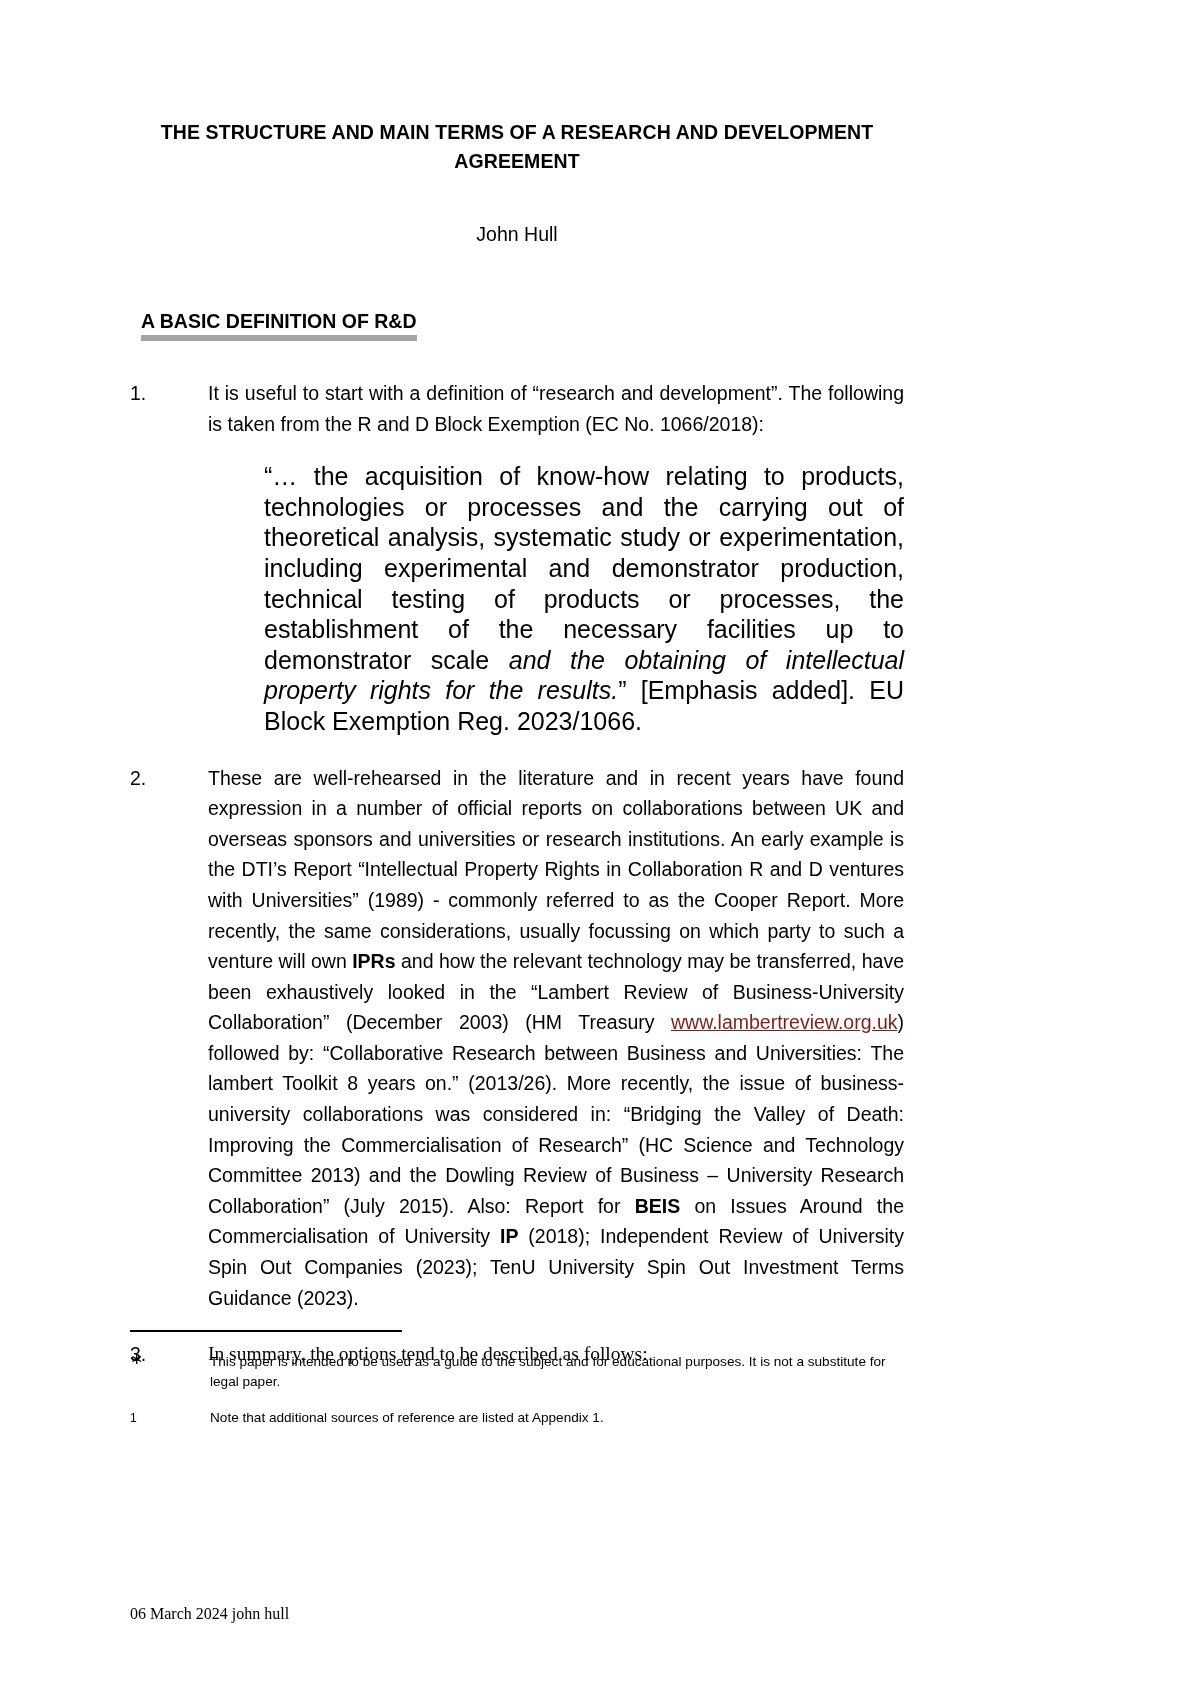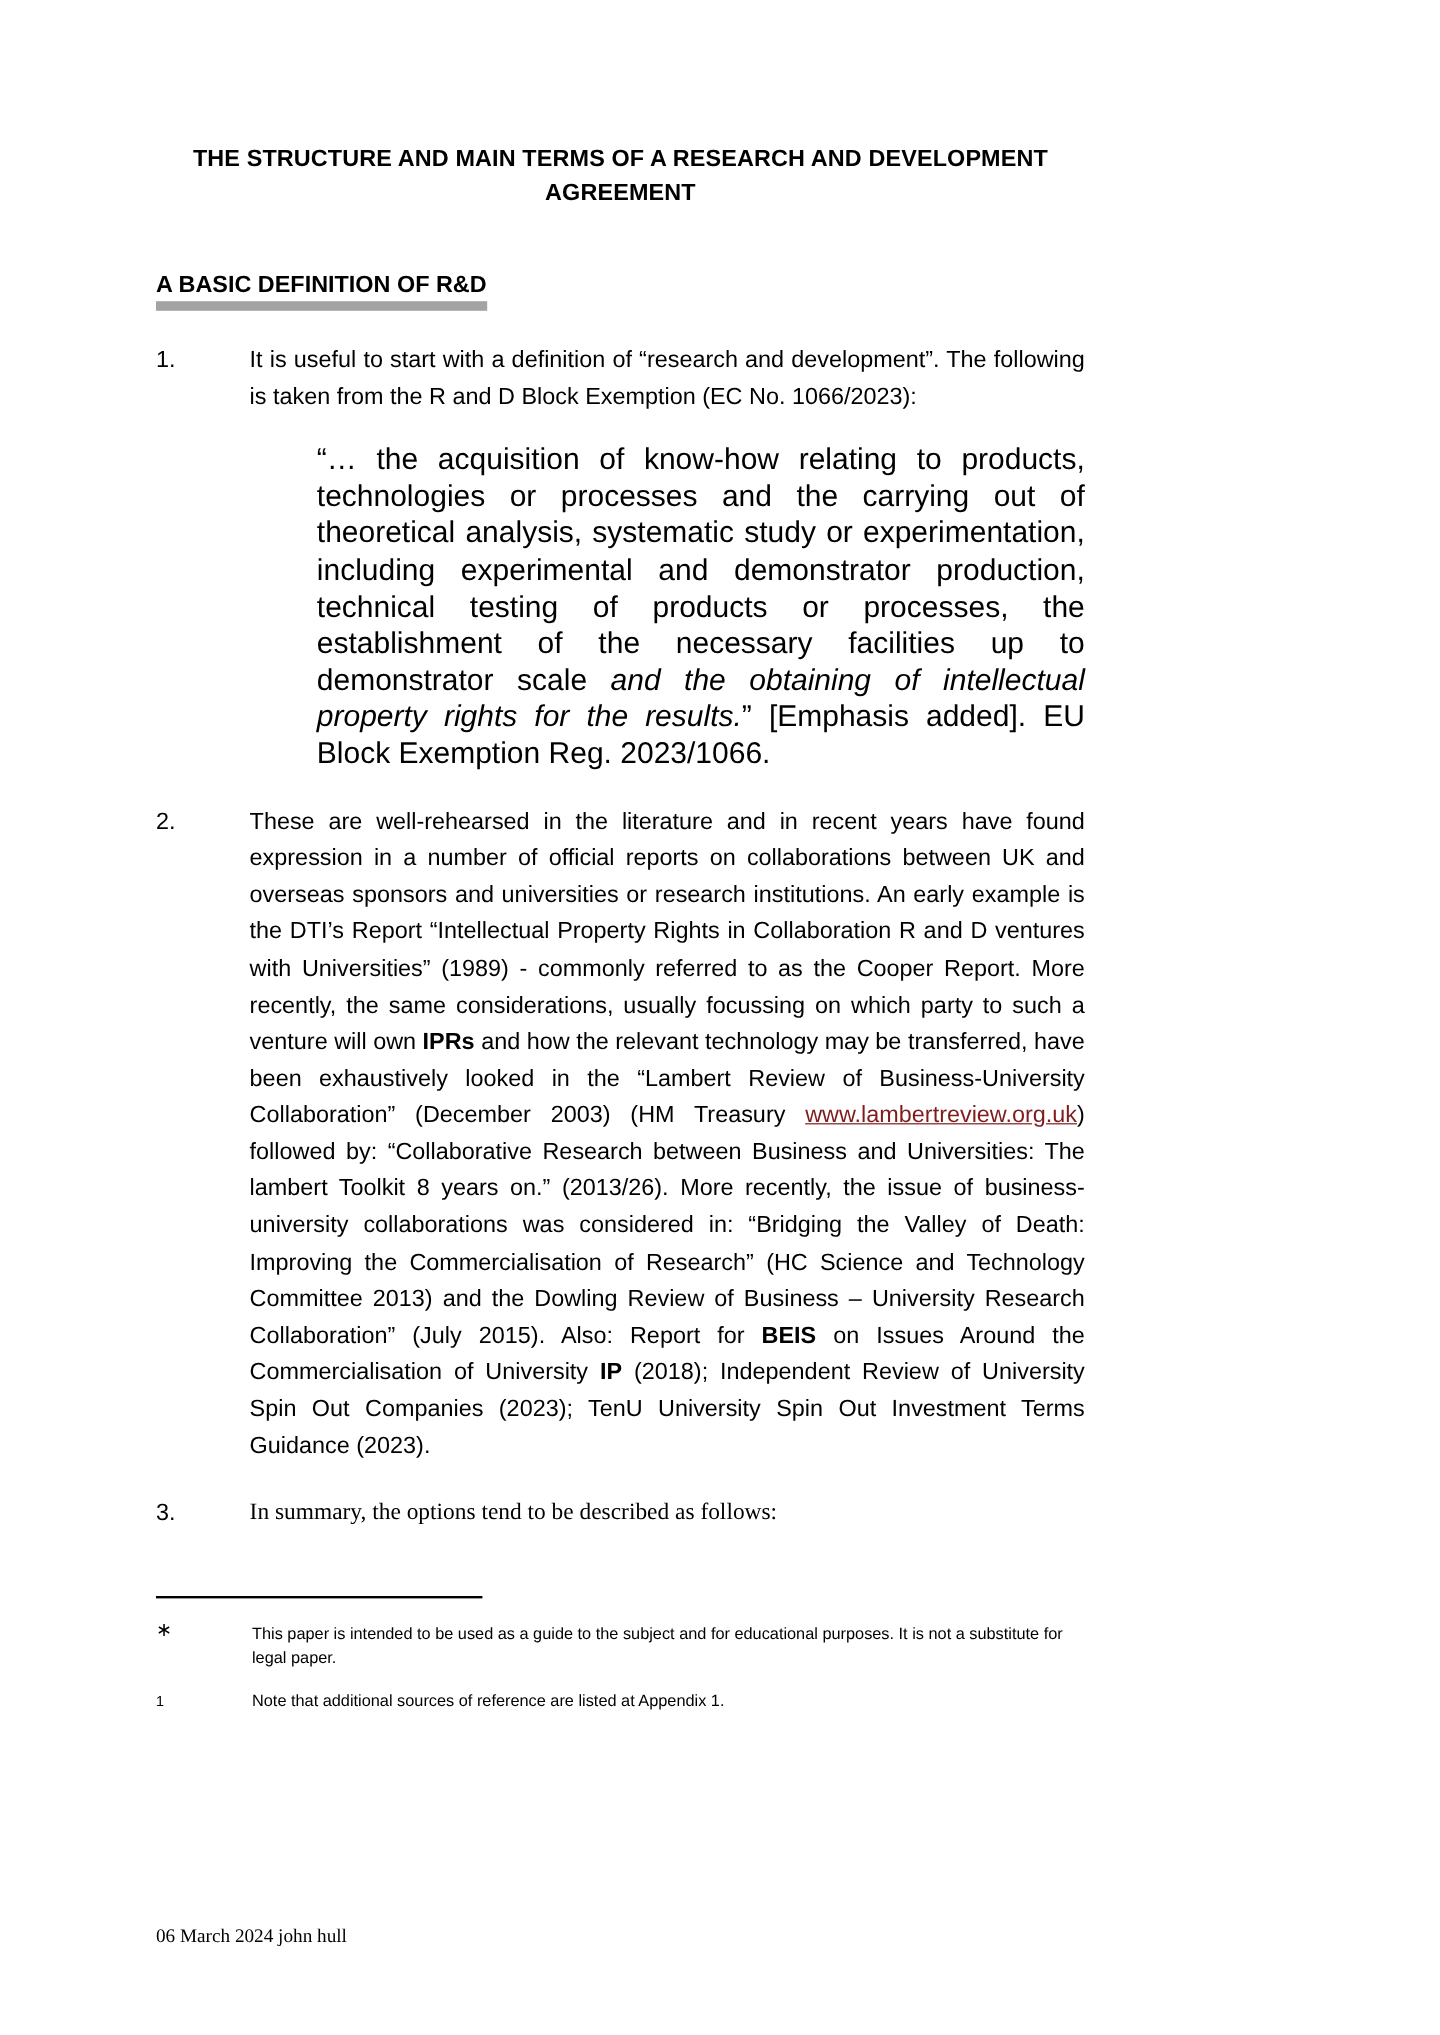--- a/index.html
+++ b/index.html
@@ -32,23 +32,23 @@
   .author {
     text-align: center;
     font-size: 19.5px;
     line-height: 29px;
     margin: 44px 0 0 0;
   }
   .section-heading {
     font-weight: bold;
     font-size: 19.5px;
     line-height: 27px;
-    margin: 0;
+    margin: 11px;
     display: inline-block;
-    border-bottom: 8px solid #a3a3a3;
+    border-bottom: 6px solid #a3a3a3;
     padding-bottom: 0px;
   }
   .heading-wrap {
     margin: 0;
   }
   .heading-wrap.h1 { margin-top: 48px; }
   .heading-wrap.h2 { margin-top: 34px; }
   .section-heading sup {
     font-size: 12px;
     vertical-align: super;
@@ -126,28 +126,29 @@
     line-height: 20px;
   }
 </style>
 </head>
 <body>
 
 <div class="page">
 
   <h1 class="doc-title">THE STRUCTURE AND MAIN TERMS OF A RESEARCH AND DEVELOPMENT AGREEMENT</h1>
 
+  <div class="author">John Hull</div>
 
   <div class="heading-wrap h1">
     <div class="section-heading"><span>A BASIC DEFINITION OF R&amp;D</span></div>
   </div>
 
   <div class="numbered">
     <div class="num">1.</div>
-    <div class="body">It is useful to start with a definition of “research and development”.  The following is taken from the R and D Block Exemption (EC No. 1066/2023):</div>
+    <div class="body">It is useful to start with a definition of “research and development”.  The following is taken from the R and D Block Exemption (EC No. 1066/2018):</div>
   </div>
 
   <div class="quote-block"><span>“… the acquisition of know-how relating to products, technologies or processes and the carrying out of theoretical analysis, systematic study or experimentation, including experimental and demonstrator production, technical testing of products or processes, the establishment of the necessary facilities up to demonstrator scale </span><i>and the obtaining of intellectual property rights for the results.</i><span>” [Emphasis added]. EU Block Exemption Reg. 2023/1066.</span></div>
 
 
   <div class="numbered">
     <div class="num">2.</div>
     <div class="body"><span>These are well-rehearsed in the literature and in recent years have found expression in a number of official reports on collaborations between UK and overseas sponsors and universities or research institutions.  An early example is the DTI’s Report “Intellectual Property Rights in Collaboration R and D ventures with Universities” (1989) - commonly referred to as the Cooper Report.  More recently, the same considerations, usually focussing on which party to such a venture will own </span><b>IPRs</b><span> and how the relevant technology may be transferred, have been exhaustively looked in the “Lambert Review of Business-University Collaboration” (December 2003) (HM Treasury </span><a class="weblink" href="#">www.lambertreview.org.uk</a><span>) followed by: “Collaborative Research between Business and Universities: The lambert Toolkit 8 years on.” (2013/26).  More recently, the issue of business-university collaborations was considered in: “Bridging the Valley of Death: Improving the Commercialisation of Research” (HC Science and Technology Committee 2013) and the Dowling Review of Business – University Research Collaboration” (July 2015). Also: Report for </span><b>BEIS</b><span> on Issues Around the Commercialisation of University </span><b>IP</b><span> (2018); Independent Review of University Spin Out Companies (2023); TenU University Spin Out Investment Terms Guidance (2023).</span></div>
   </div>
 

